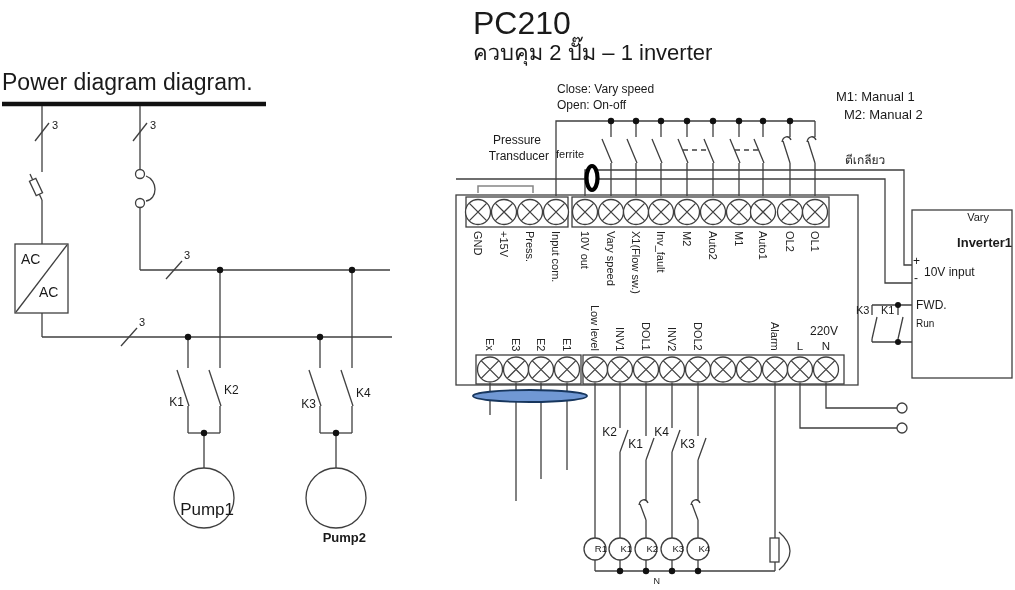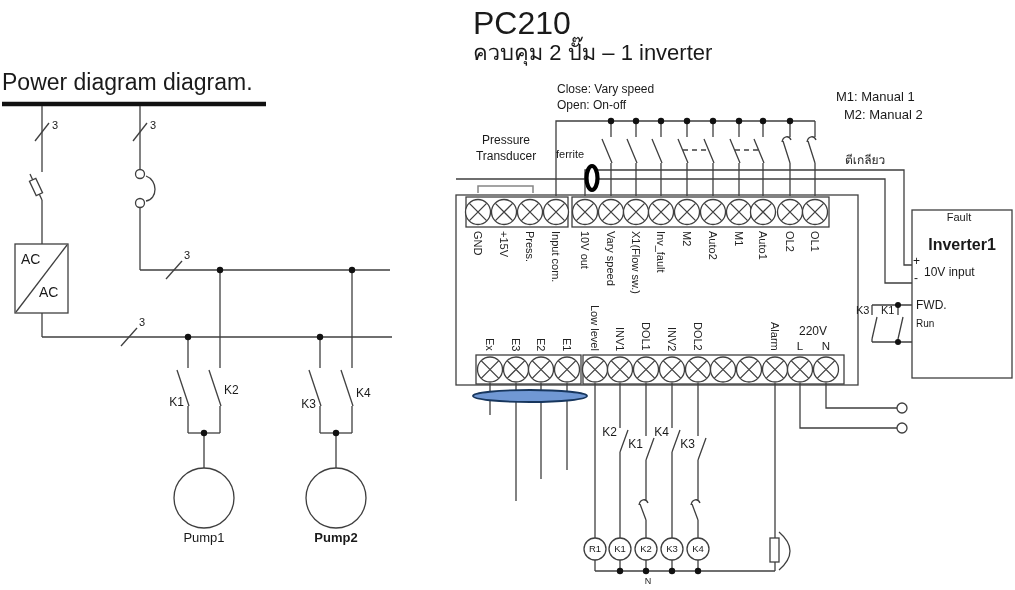--- a/index.html
+++ b/index.html
@@ -7,21 +7,21 @@
        font-family:"Liberation Sans",sans-serif;color:#1a1a1a}
   svg{position:absolute;left:0;top:0}
   .lbl{position:absolute;white-space:nowrap;line-height:1.12}
   .vtop{position:absolute;writing-mode:vertical-rl;text-orientation:mixed;
         font-size:11px;line-height:13px;top:231px;white-space:nowrap;color:#222}
   .vbot{position:absolute;writing-mode:vertical-rl;text-orientation:mixed;
         font-size:11px;line-height:13px;top:235px;height:116px;display:flex;
         justify-content:flex-end;white-space:nowrap;color:#222}
   .hterm{position:absolute;font-size:11.5px;transform:translateX(-50%);color:#222}
   .ra{text-align:right}
-  .ctr{text-align:center}
+  .ctr{text-align:right}
 </style>
 </head>
 <body>
 
 <svg width="1015" height="590" viewBox="0 0 1015 590">
   <g stroke="#3f3f3f" stroke-width="1.3" fill="none">
 
     <g>
       <path d="M2,104 H266" stroke="#111" stroke-width="4.5"></path>
 
@@ -256,39 +256,39 @@
 <div class="lbl" style="left:139px;top:316px;font-size:11px;">3</div>
 
 <div class="lbl" style="left:21px;top:252px;font-size:14px;">AC</div>
 <div class="lbl" style="left:39px;top:285px;font-size:14px;">AC</div>
 
 <div class="lbl ra" style="left:164px;top:396px;width:20px;font-size:12px;">K1</div>
 <div class="lbl" style="left:224px;top:384px;font-size:12px;">K2</div>
 <div class="lbl ra" style="left:296px;top:398px;width:20px;font-size:12px;">K3</div>
 <div class="lbl" style="left:356px;top:387px;font-size:12px;">K4</div>
 
-<div class="lbl ctr" style="left:174px;top:531px;width:60px;font-size:13px;">Pump1</div>
+<div class="lbl ctr" style="left:174px;top:500px;width:60px;font-size:17px;">Pump1</div>
 <div class="lbl ctr" style="left:306px;top:531px;width:60px;font-size:13px;font-weight:bold;">Pump2</div>
 
 <div class="lbl ra" style="left:587px;top:426px;width:30px;font-size:12px;">K2</div>
 <div class="lbl ra" style="left:613px;top:438px;width:30px;font-size:12px;">K1</div>
 <div class="lbl ra" style="left:639px;top:426px;width:30px;font-size:12px;">K4</div>
 <div class="lbl ra" style="left:665px;top:438px;width:30px;font-size:12px;">K3</div>
 
 <div class="lbl ctr" style="left:583px;top:544px;width:24px;font-size:9.5px;">R1</div>
 <div class="lbl ctr" style="left:608px;top:544px;width:24px;font-size:9.5px;">K1</div>
 <div class="lbl ctr" style="left:634px;top:544px;width:24px;font-size:9.5px;">K2</div>
 <div class="lbl ctr" style="left:660px;top:544px;width:24px;font-size:9.5px;">K3</div>
 <div class="lbl ctr" style="left:686px;top:544px;width:24px;font-size:9.5px;">K4</div>
 <div class="lbl ctr" style="left:636px;top:576px;width:24px;font-size:9px;">N</div>
 
 <div class="lbl ctr" style="left:788px;top:325px;width:50px;font-size:12px;">220V</div>
 
-<div class="lbl ctr" style="left:929px;top:211px;width:60px;font-size:11px;">Fault</div>
-<div class="lbl ctr" style="left:912px;top:236px;width:100px;font-size:16px;font-weight:bold;">Inverter1</div>
+<div class="lbl ctr" style="left:929px;top:211px;width:60px;font-size:11px;">Vary</div>
+<div class="lbl ctr" style="left:912px;top:236px;width:100px;font-size:13px;font-weight:bold;">Inverter1</div>
 <div class="lbl" style="left:913px;top:255px;font-size:12px;">+</div>
 <div class="lbl" style="left:924px;top:266px;font-size:12px;">10V input</div>
 <div class="lbl" style="left:914px;top:272px;font-size:12px;">-</div>
 <div class="lbl" style="left:916px;top:299px;font-size:12px;">FWD.</div>
 <div class="lbl" style="left:916px;top:318px;font-size:10px;">Run</div>
 <div class="lbl" style="left:856px;top:304px;font-size:11px;">K3</div>
 <div class="lbl" style="left:881px;top:304px;font-size:11px;">K1</div>
 
 <div class="vtop" style="left: 471px;">GND</div>
 <div class="vtop" style="left: 497px;">+15V</div>

